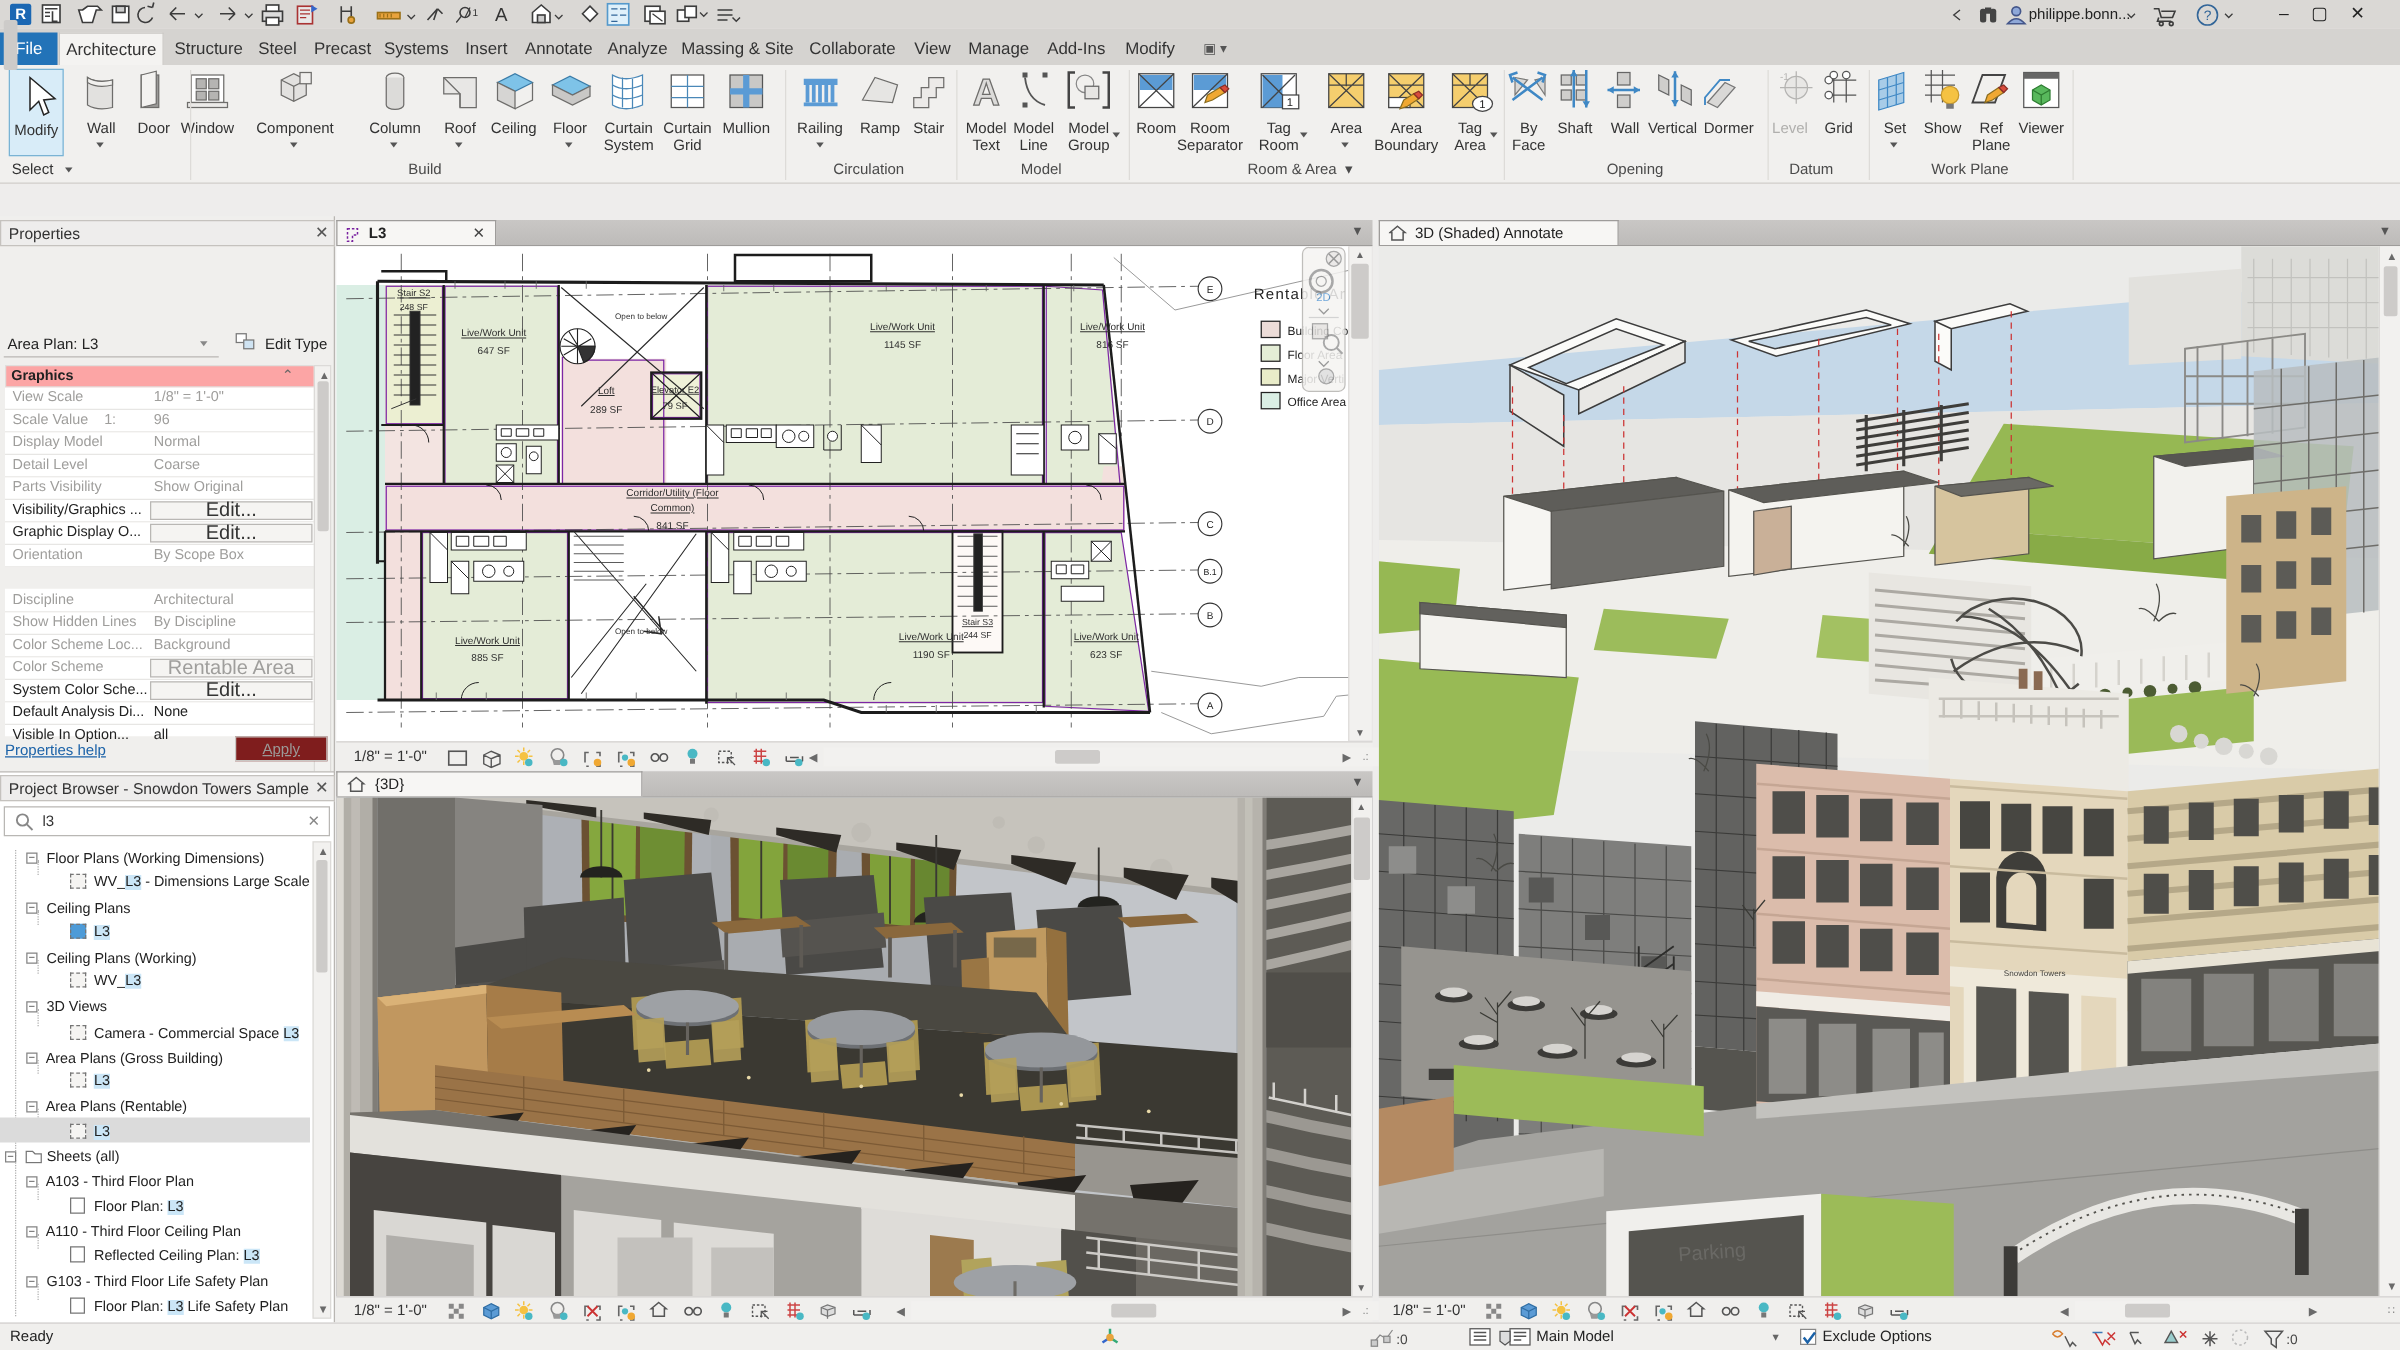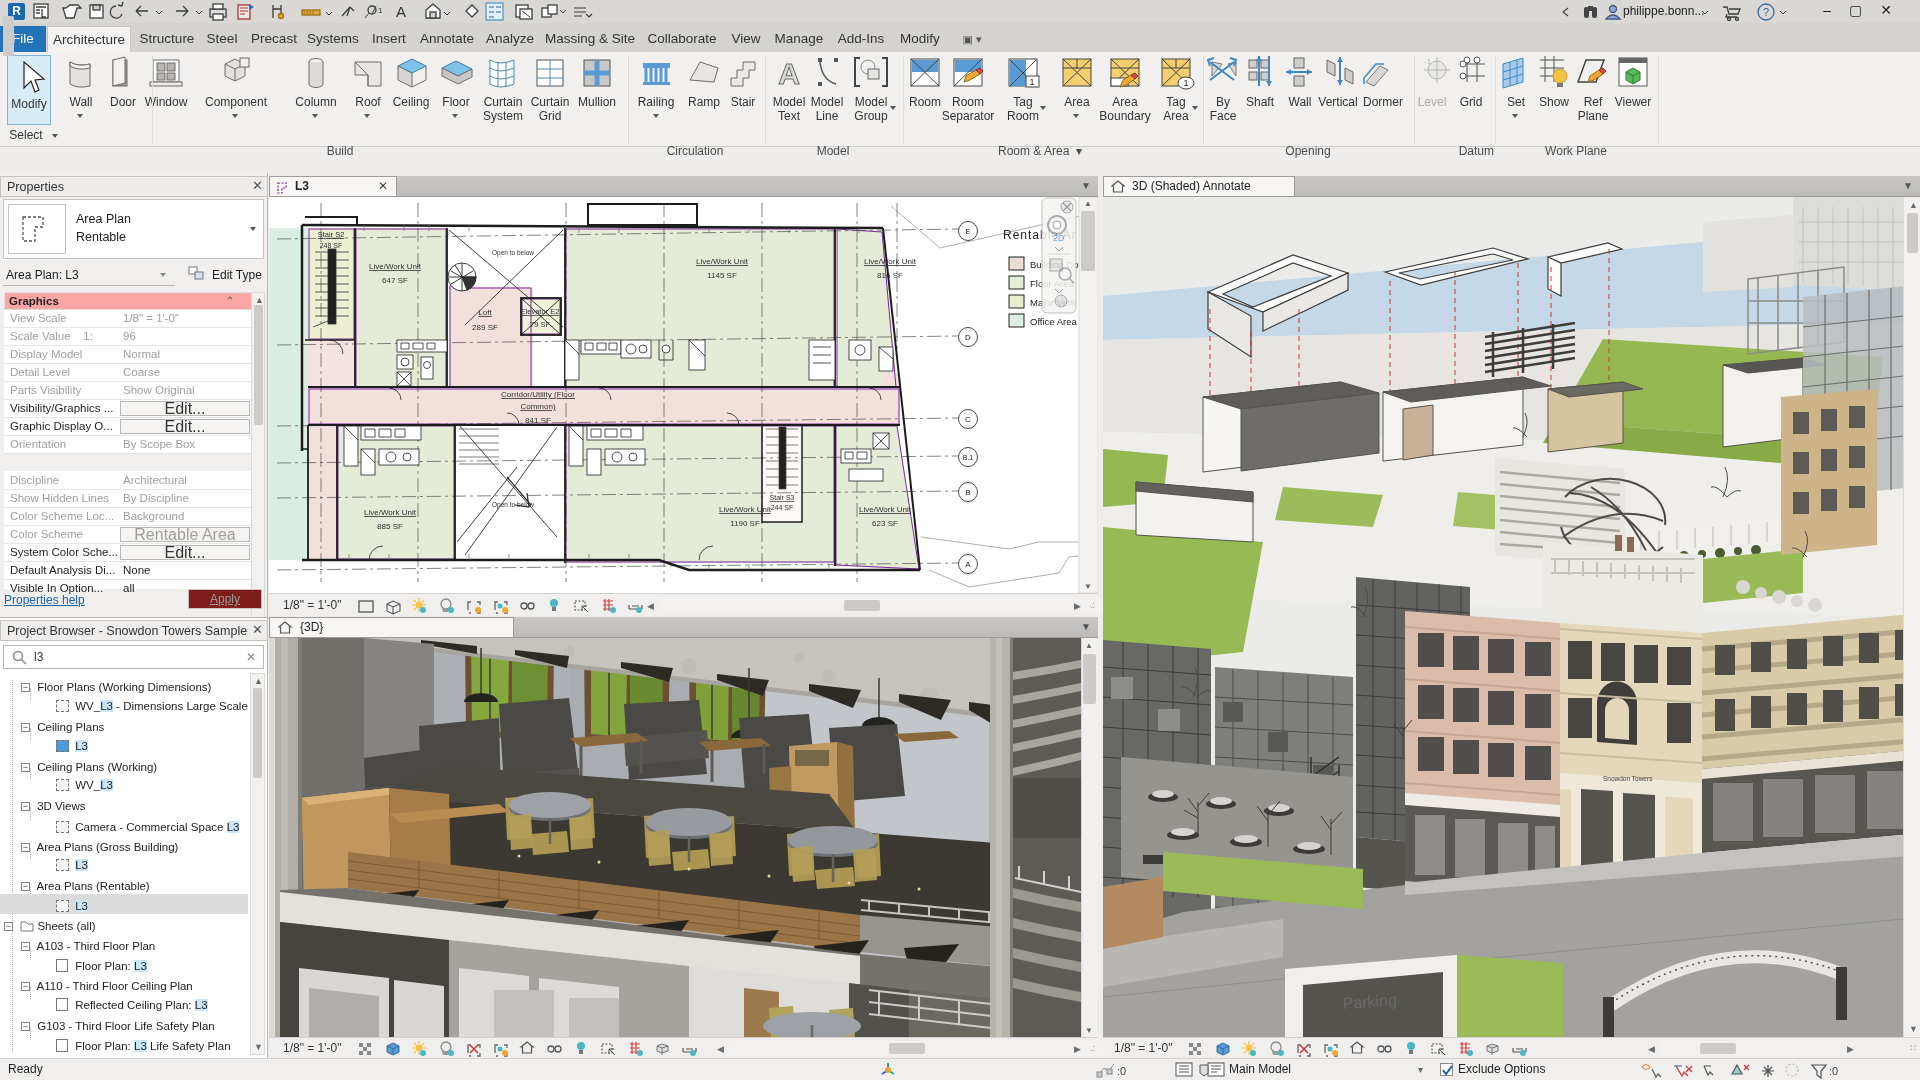--- a/index.html
+++ b/index.html
@@ -5,21 +5,21 @@
 * { margin:0; padding:0; box-sizing:border-box; }
 html,body { width:1920px; height:1080px; overflow:hidden; font-family:"Liberation Sans",sans-serif; }
 body { background:#eeedec; position:relative; font-size:12px; color:#333; }
 .abs { position:absolute; }
 
 #titlebar { left:0; top:0; width:1920px; height:23px; background:#dad8d5; }
 #tabrow { left:0; top:23px; width:1920px; height:29px; background:#d5d3d0; }
 .rtab { position:absolute; top:3px; height:26px; line-height:26px; font-size:13.5px; color:#333; text-align:center; }
 #ribbon { left:0; top:52px; width:1920px; height:95px; background:#f1f0ee; border-bottom:1px solid #cfcdc9; }
 .psep { position:absolute; top:4px; width:1px; height:88px; background:#dddbd8; }
-.plabel { position:absolute; top:92px; height:17px; font-size:12px; color:#4a4a4a; text-align:center; white-space:nowrap; }
+.plabel { position:absolute; top:76px; height:17px; font-size:12px; color:#4a4a4a; text-align:center; white-space:nowrap; }
 .btnlab { position:absolute; font-size:12px; color:#333; text-align:center; white-space:nowrap; line-height:14px; }
 .dca { position:absolute; width:0; height:0; border-left:3.5px solid transparent; border-right:3.5px solid transparent; border-top:4px solid #555; }
 
 .phead { position:absolute; background:#eeedec; font-size:12.5px; color:#333; padding-left:6px; line-height:21px; border:1px solid #c5c2be; }
 .closex { position:absolute; color:#555; font-size:13px; }
 
 .prow { position:absolute; left:4px; width:254px; height:18px; border-bottom:1px solid #e7e6e4; background:#fff; font-size:11.5px; line-height:17px; }
 .plab { position:absolute; left:6px; top:0; width:108px; overflow:hidden; white-space:nowrap; color:#9f9e9c; }
 .pval { position:absolute; left:119px; top:0; width:130px; overflow:hidden; white-space:nowrap; color:#9f9e9c; }
 .pbtn { position:absolute; left:116px; top:1px; width:130px; height:15px; background:#f5f4f2; border:1px solid #b9b7b4; font-size:16px; text-align:center; line-height:14px; color:#333; }
@@ -351,38 +351,28 @@
   <div class="psep" style="left:903px;"></div>
   <div class="psep" style="left:1203px;"></div>
   <div class="psep" style="left:1414px;"></div>
   <div class="psep" style="left:1495px;"></div>
   <div class="psep" style="left:1658px;"></div>
   <div class="plabel" style="left:290px;width:100px;">Build</div>
   <div class="plabel" style="left:645px;width:100px;">Circulation</div>
   <div class="plabel" style="left:783px;width:100px;">Model</div>
   <div class="plabel" style="left:980px;width:120px;">Room &amp; Area&nbsp;&nbsp;▾</div>
   <div class="plabel" style="left:1258px;width:100px;">Opening</div>
-  <div class="plabel" style="left:1404px;width:90px;text-align:right;">Datum</div>
+  <div class="plabel" style="left:1404px;width:90px;">Datum</div>
   <div class="plabel" style="left:1526px;width:100px;">Work Plane</div>
 </div>
 
 <div class="abs" id="propwrap" style="left:0;top:173px;width:268px;height:444px;background:#f0efed;border-right:1px solid #b9b6b2;">
   <div class="phead" style="left:0;top:3px;width:268px;height:21px;">Properties</div>
   <div class="closex" style="left:252px;top:5px;">✕</div>
 
-  <div class="abs" style="left:3px;top:26px;width:261px;height:60px;background:#fff;border:1px solid #c6c4c1;">
-    <div class="abs" style="left:4px;top:4px;width:58px;height:50px;background:#fff;border:1px solid #c6c4c1;">
-      <svg width="56" height="48">
-          <path d="M14 12 h20 v10 h-8 v14 h-12 z" fill="none" stroke="#555" stroke-width="1.3" stroke-dasharray="3 2"></path>
-        </svg>
-    </div>
-    <div class="abs" style="left:72px;top:12px;font-size:12.5px;color:#222;">Area Plan</div>
-    <div class="abs" style="left:72px;top:30px;font-size:12.5px;color:#222;">Rentable</div>
-    <div class="dca" style="left:246px;top:27px;"></div>
-  </div>
   <div class="abs" style="left:6px;top:95px;font-size:12px;color:#222;">Area Plan: L3</div>
   <div class="abs" style="left:3px;top:112px;width:172px;height:1px;background:#b9b7b4;"></div>
   <div class="dca" style="left:160px;top:100px;border-top-color:#888;"></div>
   <svg class="abs" style="left:188px;top:92px;" width="20" height="18">
       <rect x="1" y="2" width="8" height="7" fill="#fff" stroke="#777"></rect>
       <rect x="7" y="7" width="8" height="7" fill="#cfe3f2" stroke="#777"></rect>
     </svg>
   <div class="abs" style="left:212px;top:95px;font-size:12px;color:#222;">Edit Type</div>
 
   <div class="abs" style="left:4px;top:119px;width:254px;height:18px;background:#fca5a5;border:1px solid #e0dedc;font-size:11.5px;line-height:17px;"><b style="font-weight:bold;color:#222;padding-left:4px;">Graphics</b><span style="position:absolute;right:22px;color:#666;">⌃</span></div>

